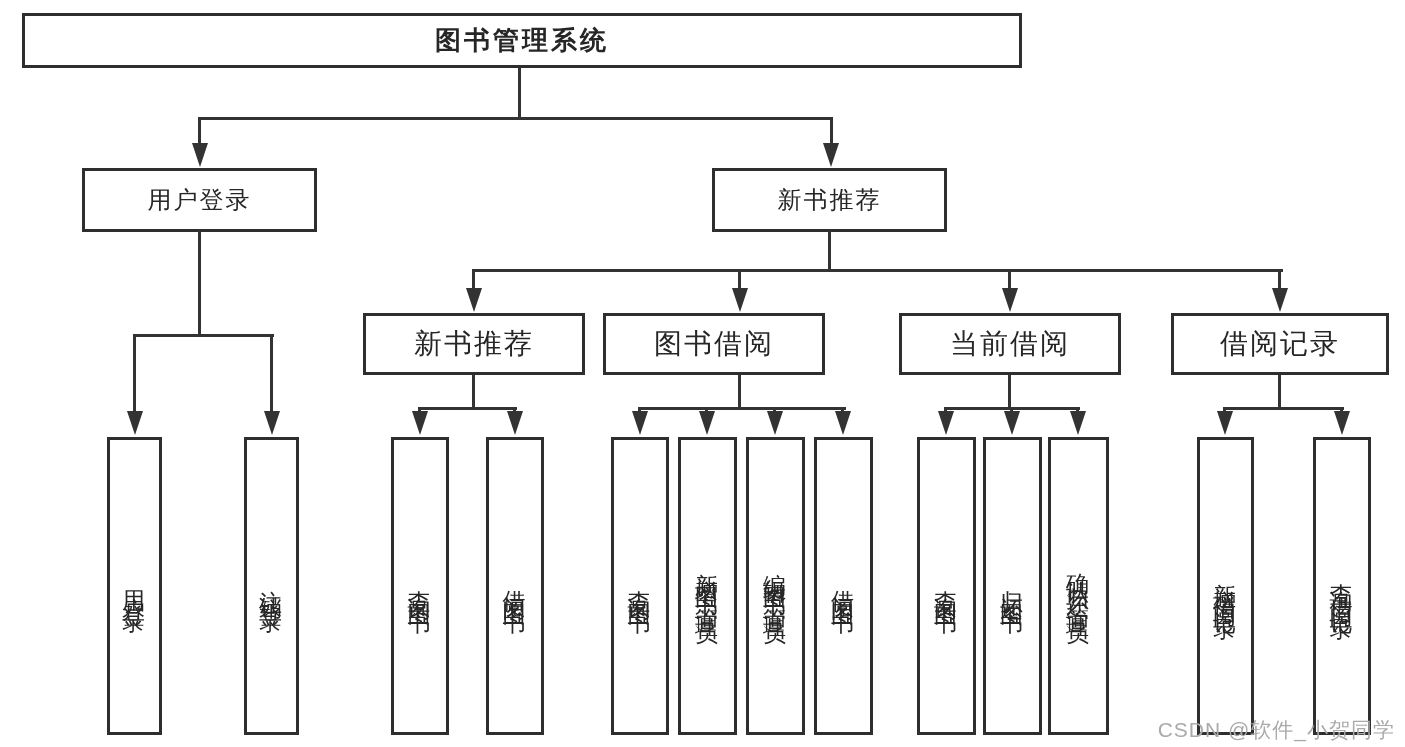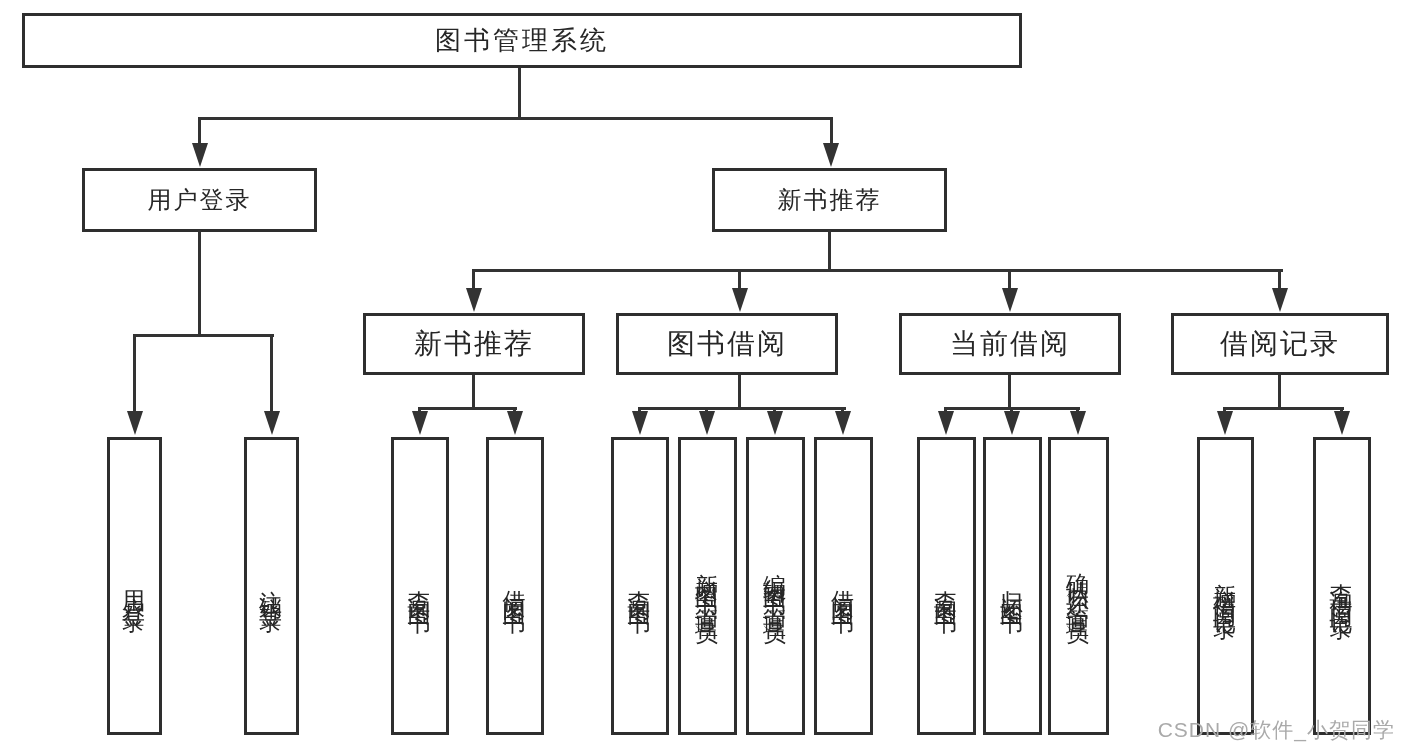--- a/index.html
+++ b/index.html
@@ -9,21 +9,21 @@
     font-family:"Liberation Sans", sans-serif;
     color:#262626;
   }
   .box {
     position:absolute; box-sizing:border-box;
     border:3px solid #2e2e2e; background:#ffffff;
     display:flex; align-items:center; justify-content:center;
     text-align:center; white-space:nowrap;
   }
   .hbox  { font-size:28px; letter-spacing:2px; }
-  .rootbox { font-size:26px; letter-spacing:3px; }
+  .rootbox { font-size:26px; letter-spacing:3px;font-weight:bold; }
   .l2box { font-size:24px; }
   .vbox {
     writing-mode:vertical-rl; text-orientation:mixed;
     font-size:23px; letter-spacing:7px;
     top:437px; height:298px;
   }
   .line  { position:absolute; background:#333333; }
   .arrow {
     position:absolute; width:0; height:0;
     border-left:8px solid transparent;
@@ -64,21 +64,21 @@
   <div class="line" style="left:472px;top:269px;width:3px;height:22px"></div>
   <div class="arrow" style="left:466px;top:288px"></div>
   <div class="line" style="left:738px;top:269px;width:3px;height:22px"></div>
   <div class="arrow" style="left:732px;top:288px"></div>
   <div class="line" style="left:1008px;top:269px;width:3px;height:22px"></div>
   <div class="arrow" style="left:1002px;top:288px"></div>
   <div class="line" style="left:1278px;top:269px;width:3px;height:22px"></div>
   <div class="arrow" style="left:1272px;top:288px"></div>
 
   <div class="box hbox" style="left:363px;top:313px;width:222px;height:62px">新书推荐</div>
-  <div class="box hbox" style="left:616px;top:313px;width:222px;height:62px">图书借阅</div>
+  <div class="box hbox" style="left:603px;top:313px;width:222px;height:62px">图书借阅</div>
   <div class="box hbox" style="left:899px;top:313px;width:222px;height:62px">当前借阅</div>
   <div class="box hbox" style="left:1171px;top:313px;width:218px;height:62px">借阅记录</div>
 
   <div class="line" style="left:472px;top:375px;width:3px;height:35px"></div>
   <div class="line" style="left:418px;top:407px;width:99px;height:3px"></div>
   <div class="line" style="left:418px;top:407px;width:3px;height:8px"></div>
   <div class="arrow" style="left:412px;top:411px"></div>
   <div class="line" style="left:513px;top:407px;width:3px;height:8px"></div>
   <div class="arrow" style="left:507px;top:411px"></div>
 

